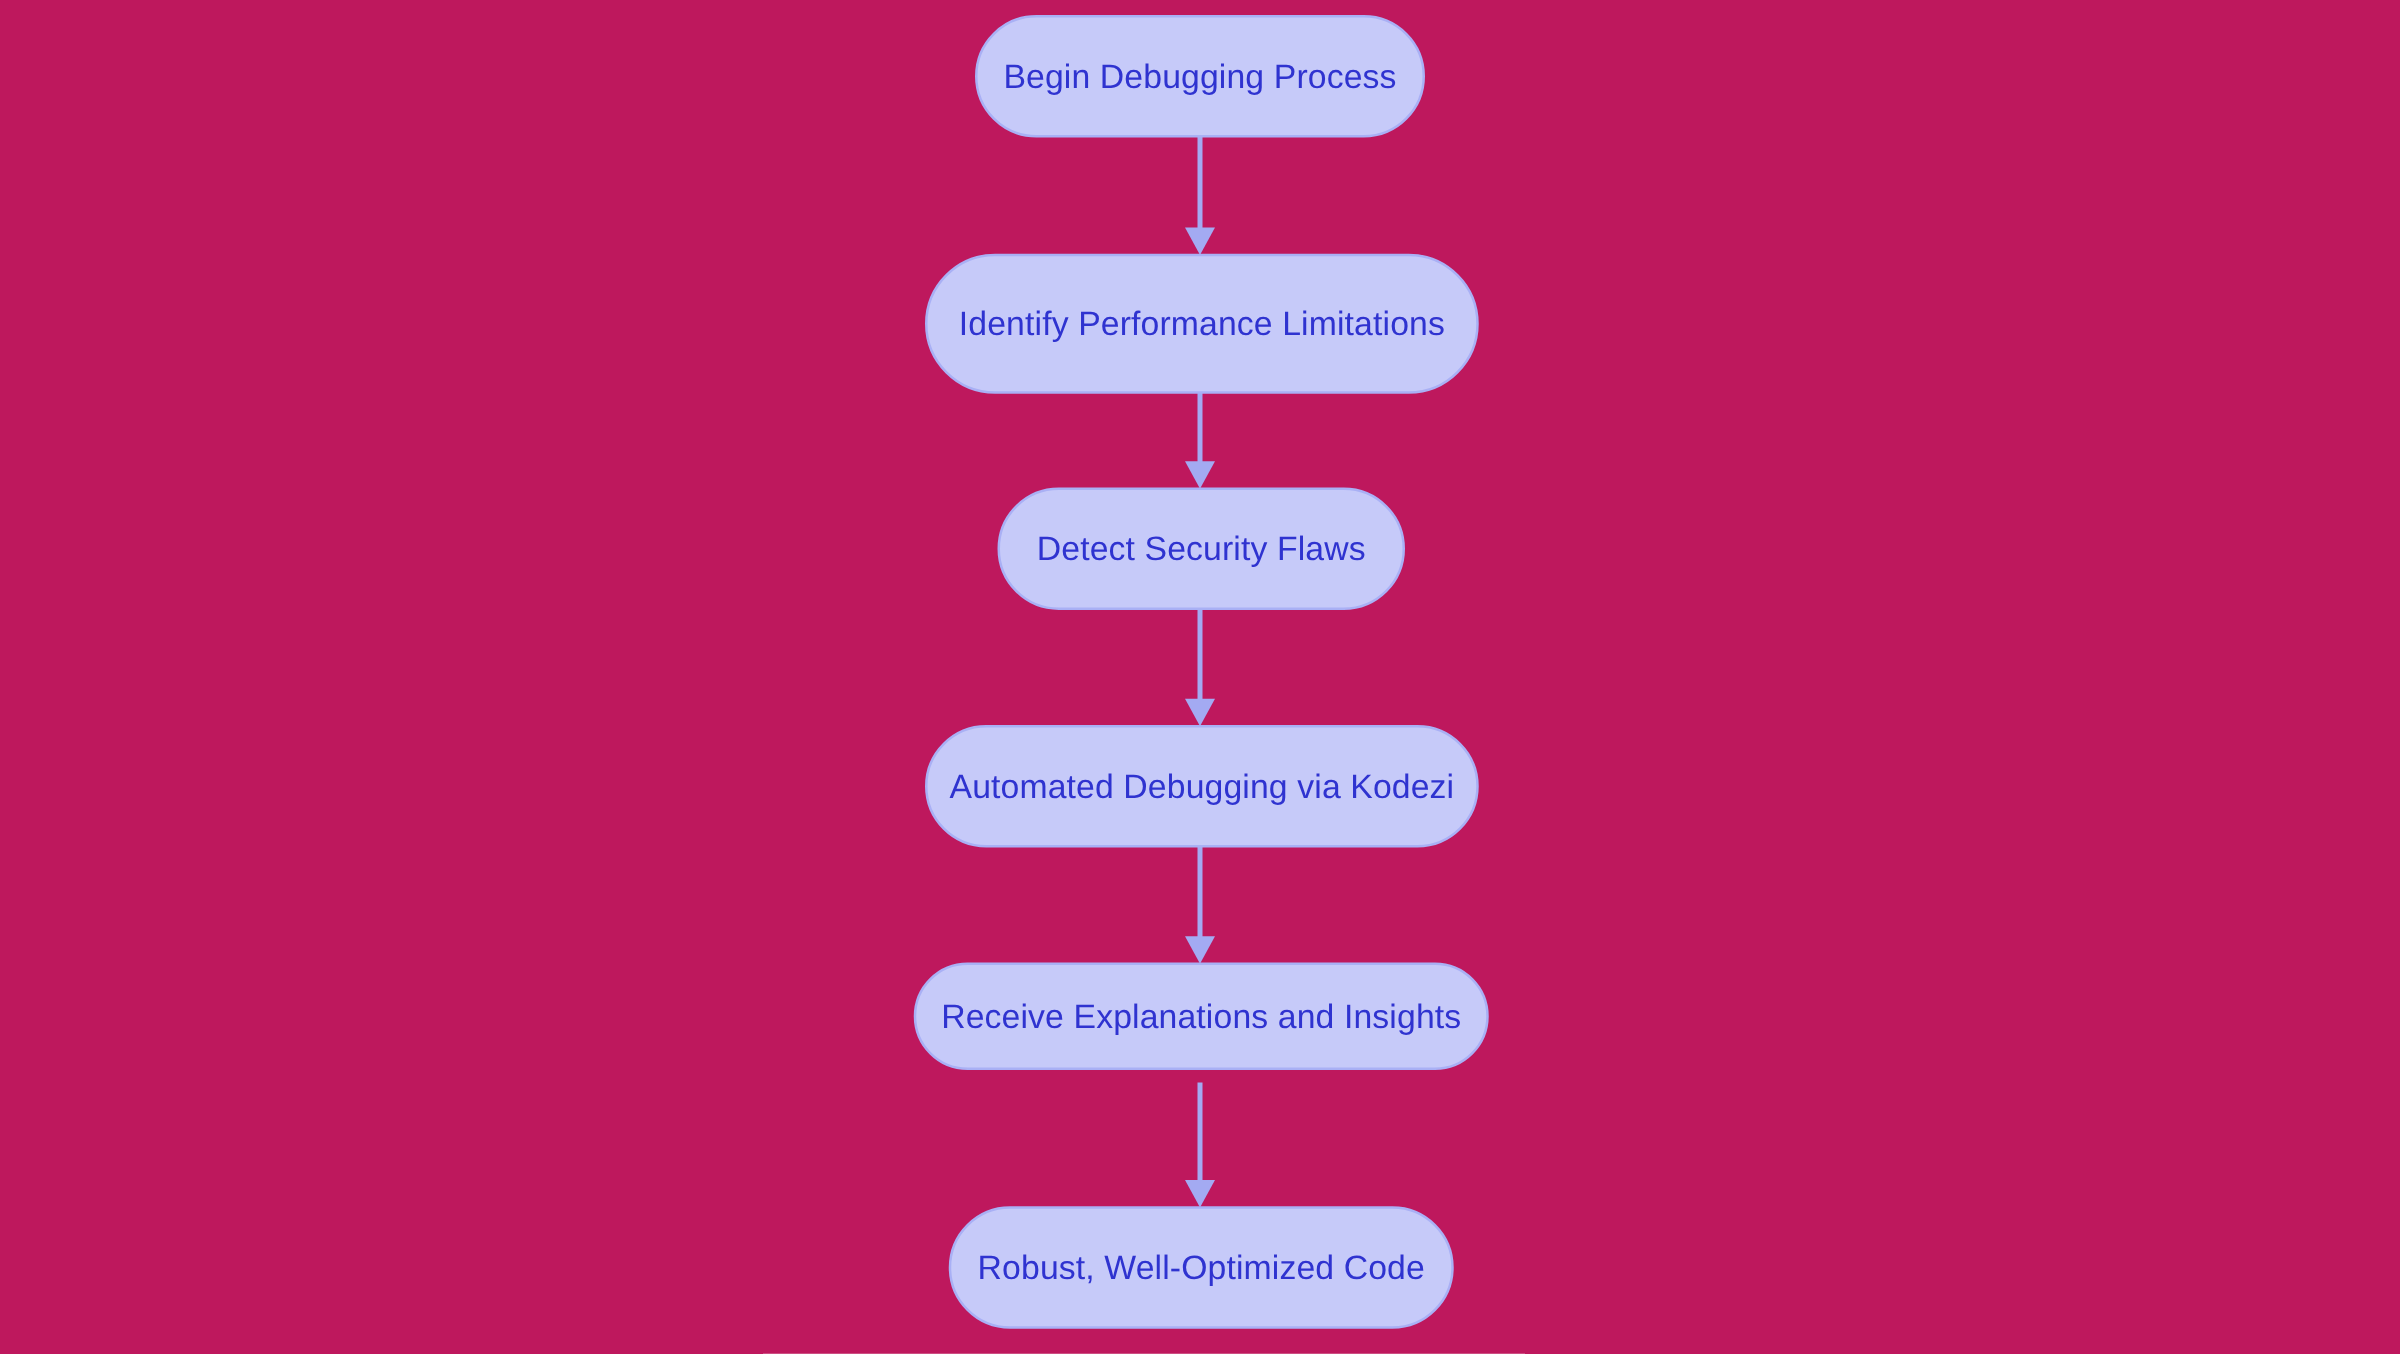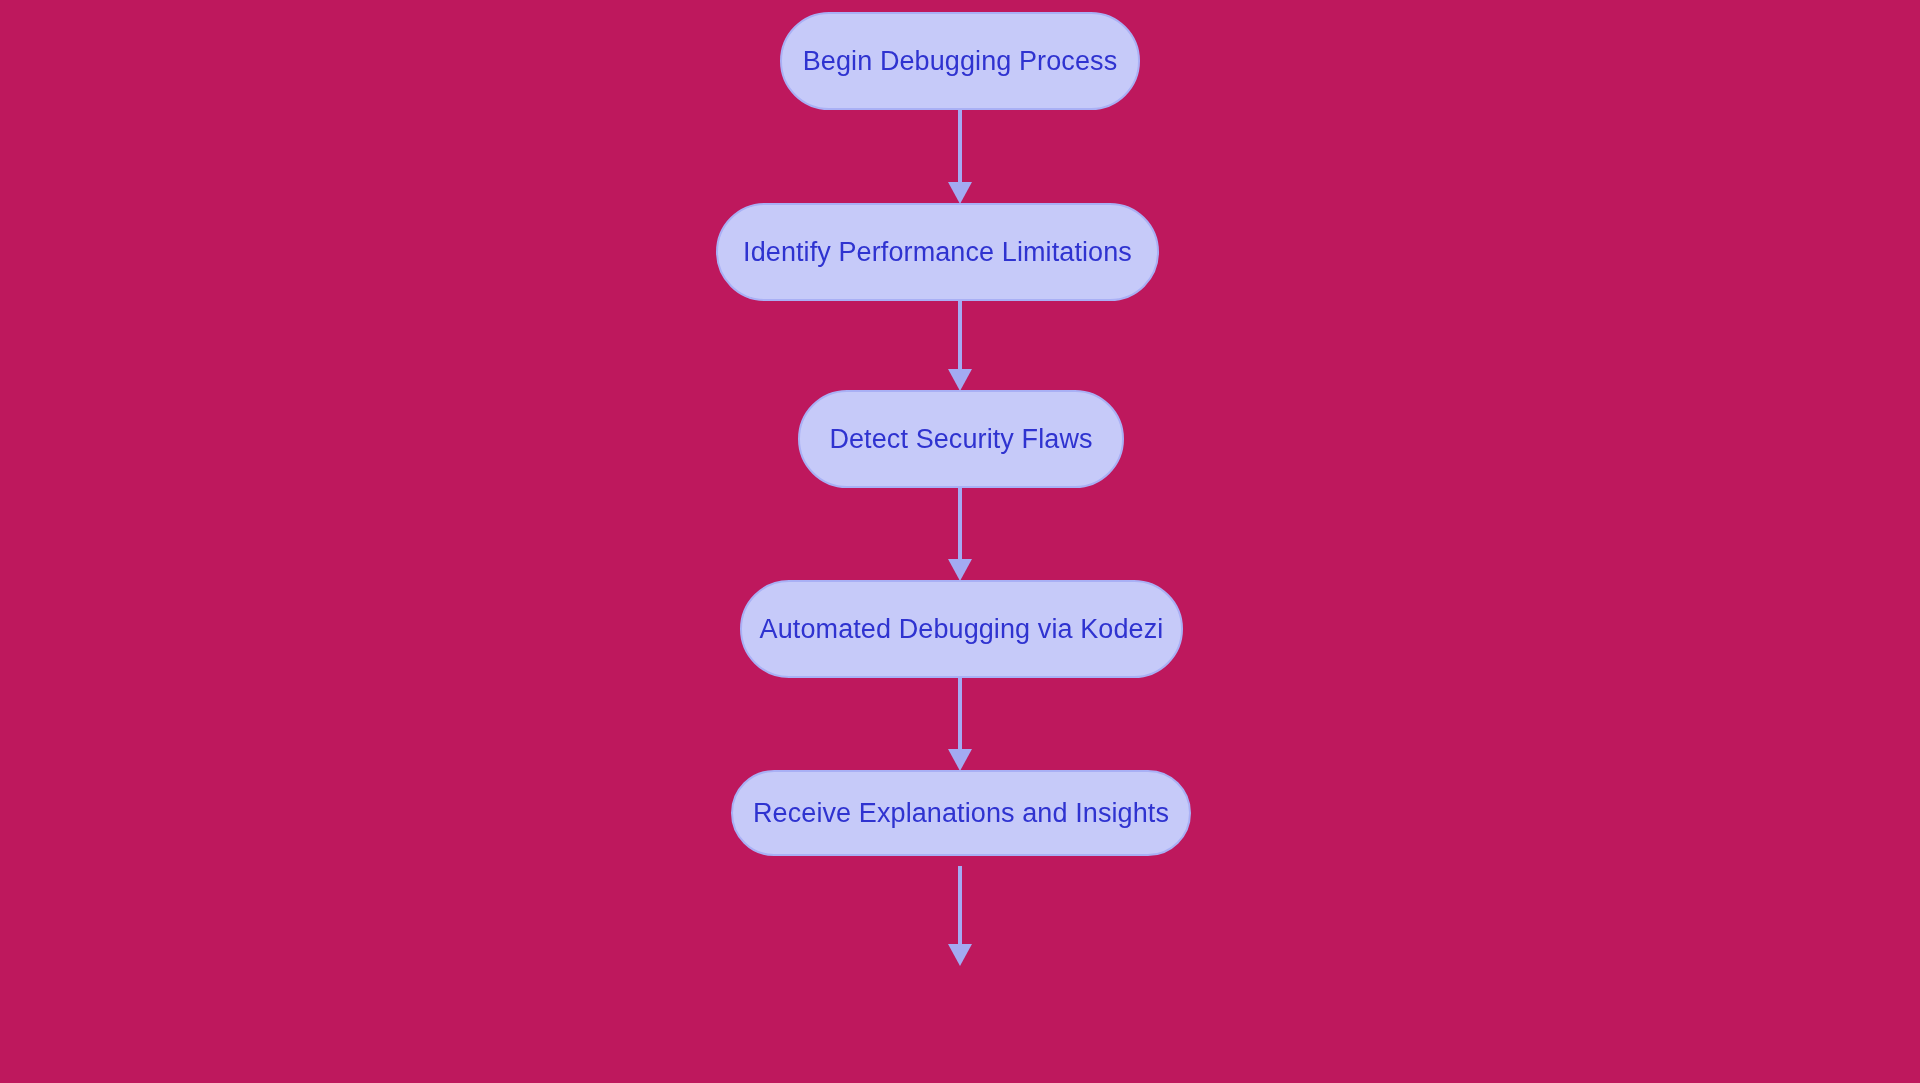--- a/index.html
+++ b/index.html
@@ -91,30 +91,33 @@
     <svg width="44" height="102" viewBox="0 0 44 102">
       <line x1="22" y1="0" x2="22" y2="80" stroke="#a3aaf2" stroke-width="4"></line>
       <polygon points="22,100 10,78 34,78" fill="#a3aaf2"></polygon>
     </svg>
   </div>
 
   <div class="node" style="left:780px; top:12px; width:360px; height:98px;">
     <span class="node-label">Begin Debugging Process</span>
   </div>
 
-  <div class="node" style="left:716px; top:203px; width:443px; height:98px;">
+  <div class="node" style="left:740px; top:203px; width:443px; height:112px;">
     <span class="node-label">Identify Performance Limitations</span>
   </div>
 
   <div class="node" style="left:740px; top:580px; width:443px; height:98px;">
     <span class="node-label">Automated Debugging via Kodezi</span>
   </div>
 
   <div class="node" style="left:798px; top:390px; width:326px; height:98px;">
     <span class="node-label">Detect Security Flaws</span>
   </div>
 
   <div class="node" style="left:731px; top:770px; width:460px; height:86px;">
     <span class="node-label">Receive Explanations and Insights</span>
   </div>
 
+  <div class="node" style="left:759px; top:965px; width:404px; height:98px;">
+    <span class="node-label">Robust, Well-Optimized Code</span>
+  </div>
 
 </div>
 
 </body></html>

